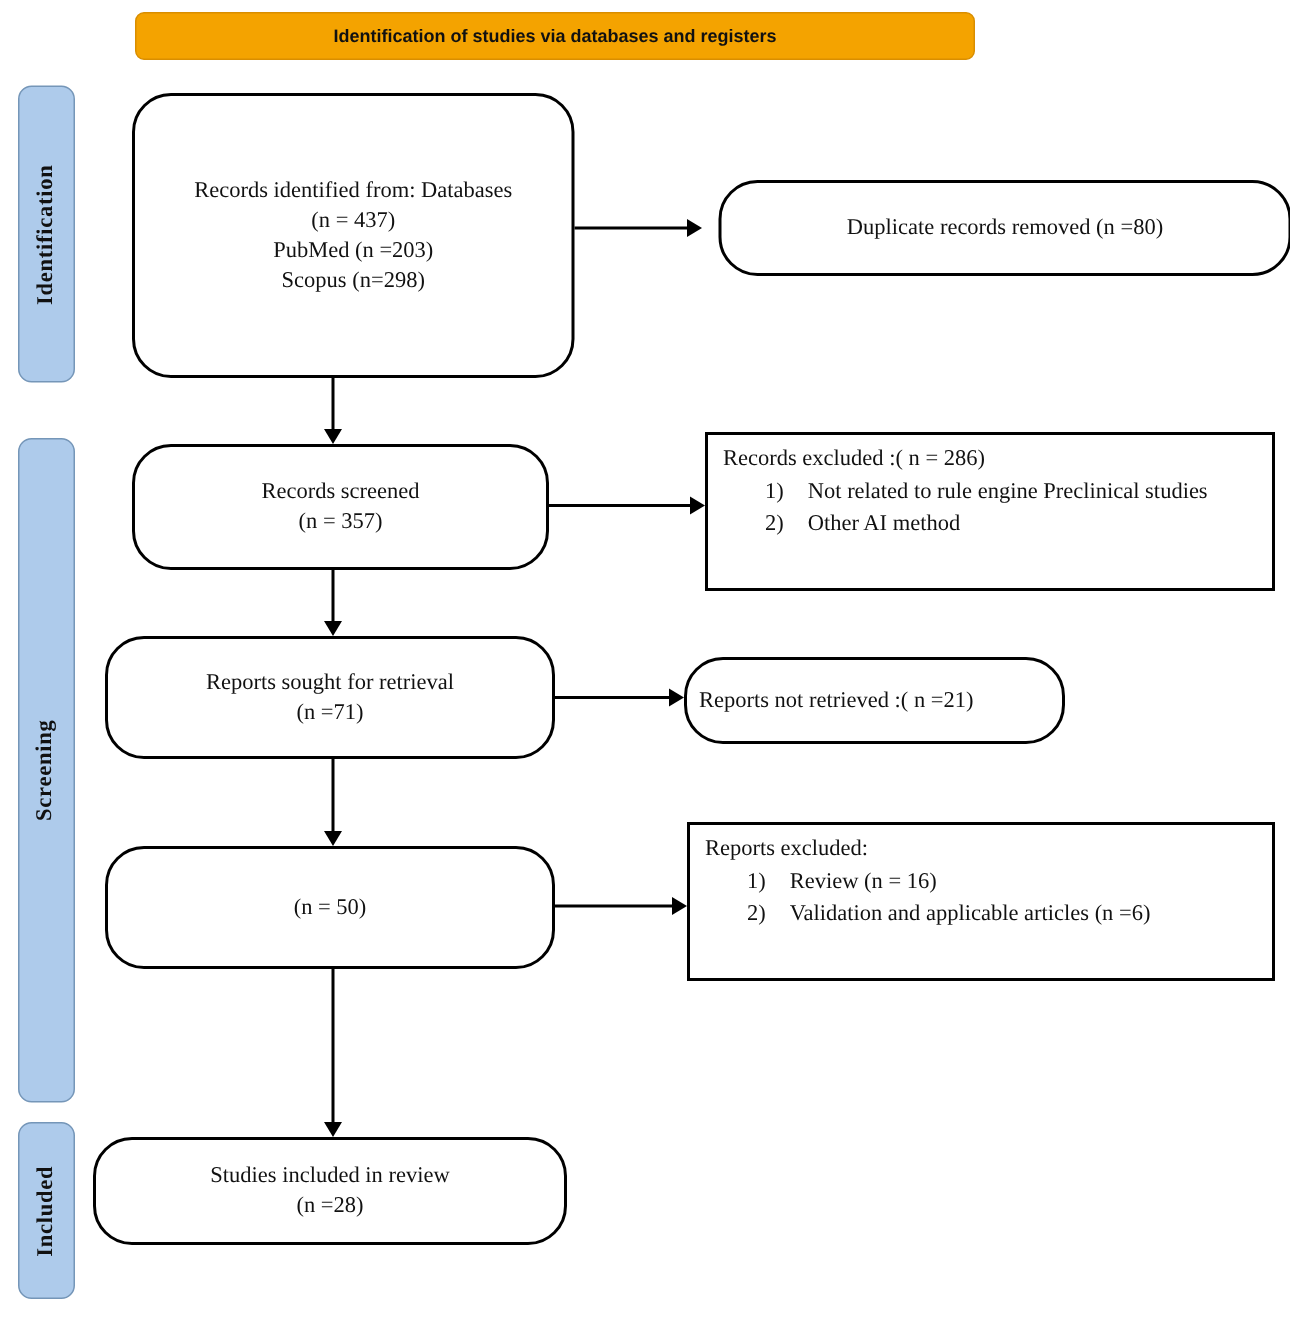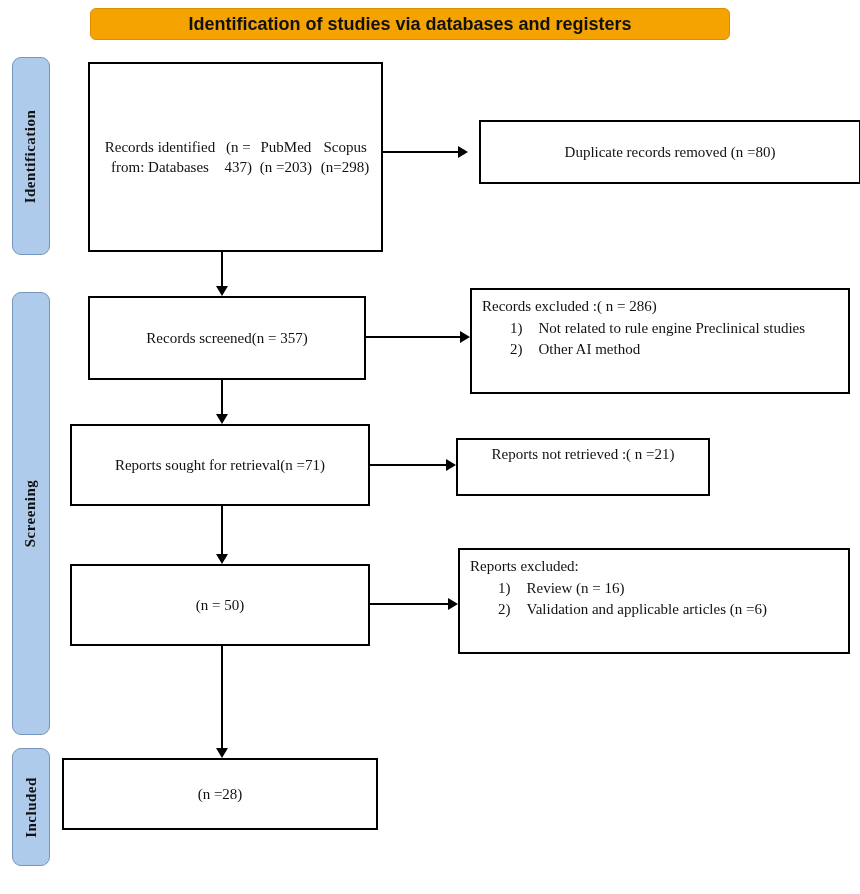--- a/index.html
+++ b/index.html
@@ -17,27 +17,27 @@
   }
   .canvas{
     position:relative;
     width:860px;
     height:894px;
     background:#ffffff;
     overflow:hidden;
   }
   .banner{
     position:absolute;
-    left:90px; top:8px; width:640px; height:32px;
+    left:90px; top:8px; width:560px; height:32px;
     background:var(--bannerBg);
     border:1px solid var(--bannerBorder);
     border-radius:6px;
     display:flex; align-items:center; justify-content:center;
     font-family:"Liberation Sans", sans-serif;
-    font-weight:bold; font-size:18px; color:#111;
+    font-weight:bold; font-size:12px; color:#111;
   }
   .stage{
     position:absolute;
     width:38px;
     background:var(--stageBg);
     border:1.5px solid var(--stageBorder);
     border-radius:9px;
     display:flex; align-items:center; justify-content:center;
   }
   .stage span{
@@ -50,24 +50,25 @@
   }
   .box{
     position:absolute;
     background:#ffffff;
     border:2px solid var(--boxBorder);
     font-size:15px;
     color:#111;
     line-height:1.35;
   }
   .box.center{
-    display:flex; flex-direction:row;
+    display:flex; flex-direction:column;
     align-items:center; justify-content:center;
     text-align:center;
     padding:4px 8px;
+    border-radius:26px;
   }
   .box.left{
     padding:6px 10px;
     text-align:left;
   }
   .list{
     padding-left:28px;
     margin-top:2px;
   }
   .lrow{
@@ -173,20 +174,21 @@
         <span class="txt">Review (n = 16)</span>
       </div>
       <div class="lrow">
         <span class="num">2)</span>
         <span class="txt">Validation and applicable articles (n =6)</span>
       </div>
     </div>
   </div>
 
   <div class="box center" style="left:62px; top:758px; width:316px; height:72px;">
+    <div>Studies included in review</div>
     <div>(n =28)</div>
   </div>
 
   <div class="arrow-v" style="left:221px; top:252px; height:35px;"></div>
   <div class="arrow-v" style="left:221px; top:380px; height:35px;"></div>
   <div class="arrow-v" style="left:221px; top:506px; height:49px;"></div>
   <div class="arrow-v" style="left:221px; top:646px; height:103px;"></div>
 
   <div class="arrow-h" style="left:383px; top:151px; width:76px;"></div>
   <div class="arrow-h" style="left:366px; top:336px; width:95px;"></div>

